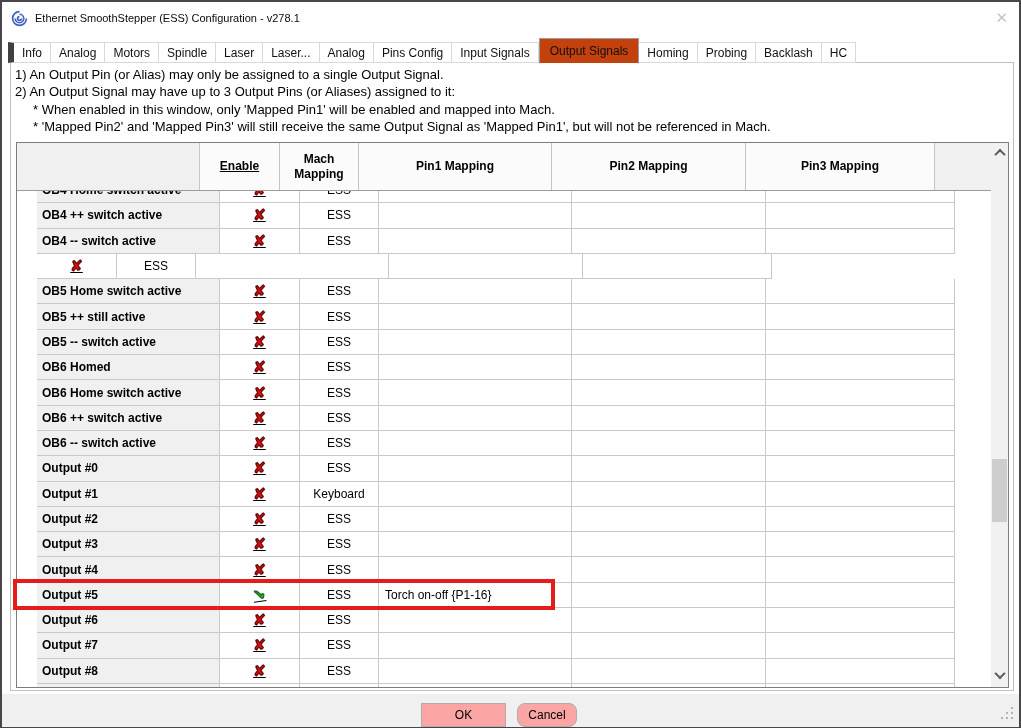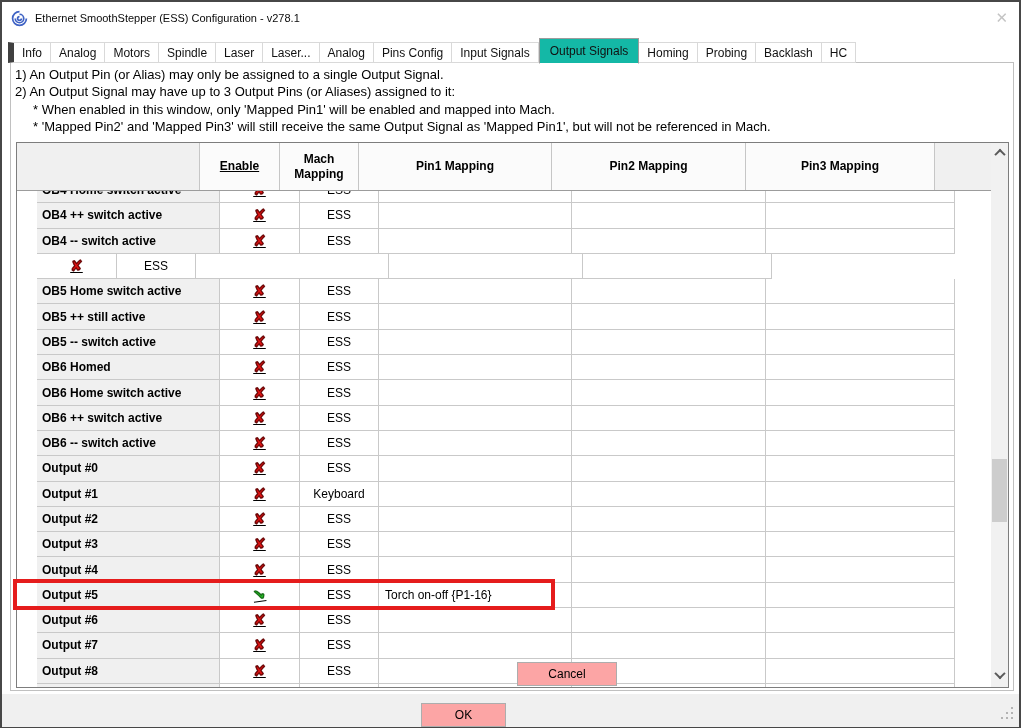--- a/index.html
+++ b/index.html
@@ -11,21 +11,21 @@
   .app-icon{position:absolute;left:9px;top:8px;width:17px;height:17px;}
   .win-title{position:absolute;left:33px;top:0;height:33px;line-height:33px;font-size:11px;color:#0a0a0a;}
   .close-btn{position:absolute;right:11px;top:7px;font-size:15px;color:#c4c4c4;cursor:default;}
 
   
   .tabbar{position:absolute;left:6px;top:39px;height:22px;display:flex;align-items:flex-end;z-index:3;}
   .tab{height:21px;box-sizing:border-box;border:1px solid #d9d9d9;border-left:none;background:#fff;
        font-size:12px;color:#111;padding:0 8px;display:flex;align-items:center;}
   .tab:first-child{border-left:6px solid #404040;}
   .tab.sel{height:26px;margin-top:-4px;border:1px solid #9c9c9c;border-bottom:1px solid #fff;
-       position:relative;z-index:4;background:#14b8a6;padding:0 10px;margin-bottom:-1px;}
+       position:relative;z-index:4;background:#c2410c;padding:0 10px;margin-bottom:-1px;}
 
   
   .pane{position:absolute;left:8px;top:60px;width:1004px;height:629px;border:1px solid #c0c0c0;background:#fff;box-sizing:border-box;}
 
   .notes{position:absolute;left:13px;top:64px;font-size:13px;line-height:17.3px;color:#000;white-space:pre;}
 
   
   .grid{position:absolute;left:14px;top:140px;width:993px;height:546px;border:1px solid #7d7d7d;background:#fff;box-sizing:border-box;}
   .thead{position:absolute;left:0;top:0;right:17px;height:47px;display:flex;border-bottom:1px solid #9c9c9c;box-sizing:content-box;}
   .hc{box-sizing:border-box;border-right:1px solid #c6c6c6;background:#fbfbfb;display:flex;align-items:center;justify-content:center;
@@ -61,21 +61,21 @@
   .thumb{position:absolute;left:1px;width:15px;top:316px;height:63px;background:#cdcdcd;}
 
   
   .hl-box{position:absolute;left:11px;top:577px;width:542px;height:31px;border:4px solid #e51c1c;box-sizing:border-box;z-index:6;pointer-events:none;}
 
   
   .bottom{position:absolute;left:0;right:0;top:692px;height:33px;background:#f0f0f0;}
   .btn{position:absolute;height:24px;box-sizing:border-box;background:#fca5a5;border:1px solid #adadad;
        font-size:12px;display:flex;align-items:center;justify-content:center;color:#000;}
   .btn.ok{left:419px;top:701px;width:85px;}
-  .btn.cancel{left:515px;top:660px;width:100px;}
+  .btn.cancel{left:515px;top:701px;width:60px;border-radius:8px;}
   .grip{position:absolute;right:6px;bottom:6px;width:2px;height:2px;background:#b3b3b3;
         box-shadow:0 -5px #b3b3b3,0 -10px #b3b3b3,-5px 0 #b3b3b3,-10px 0 #b3b3b3,-5px -5px #b3b3b3;}
 </style>
 </head>
 <body>
 
 <div class="window">
 
   <div class="titlebar">
     <span class="app-icon">

